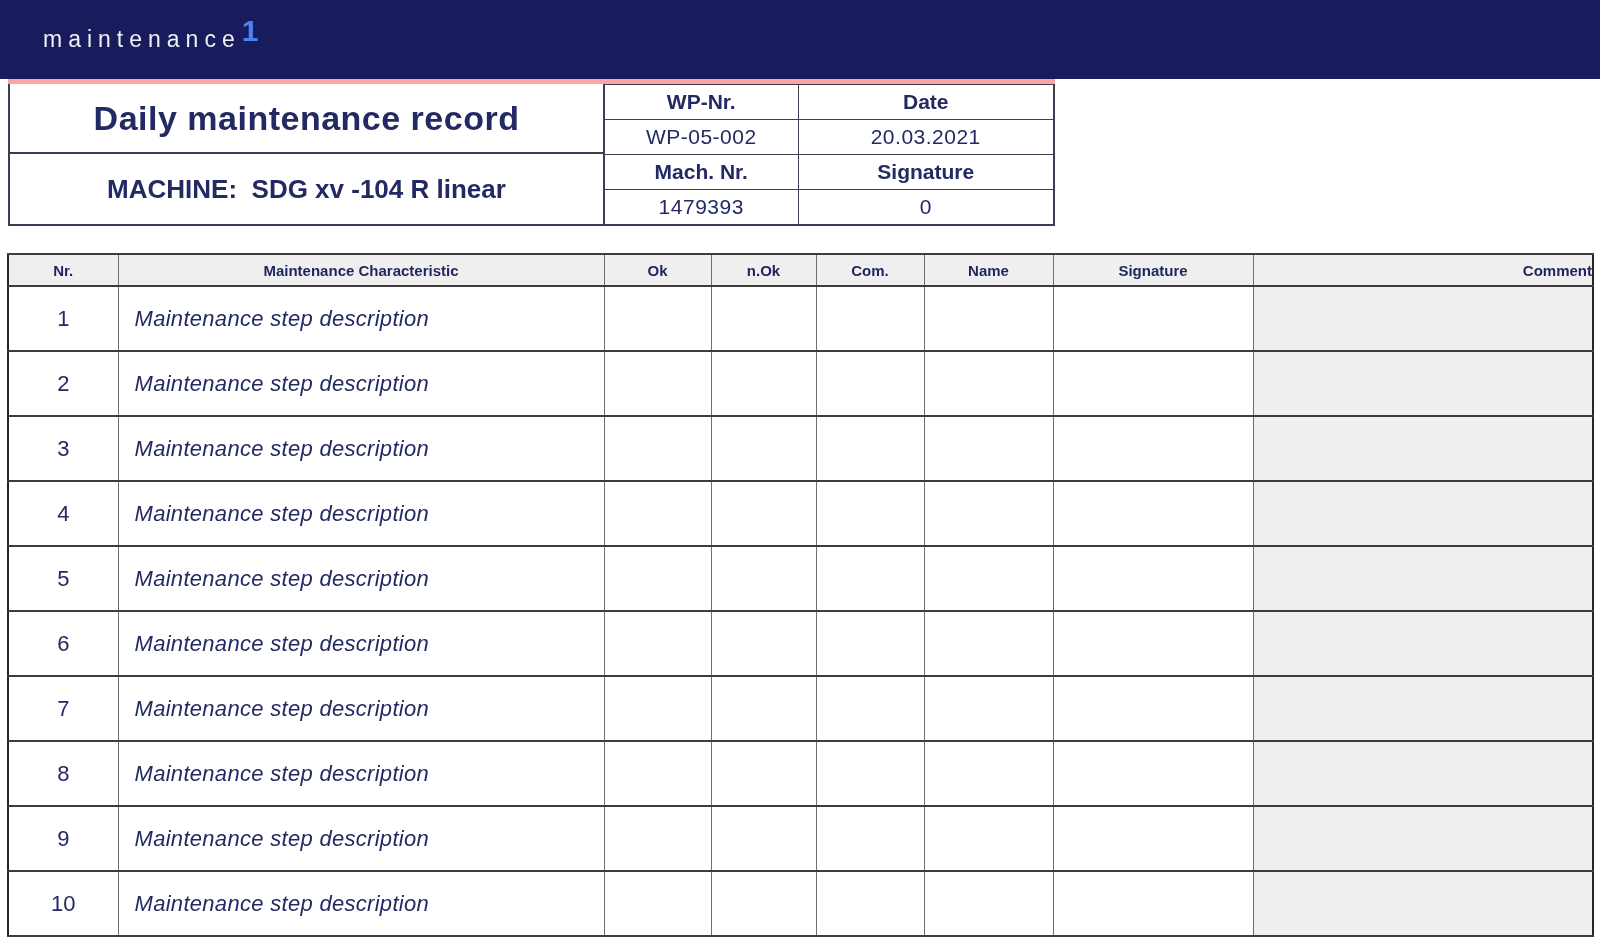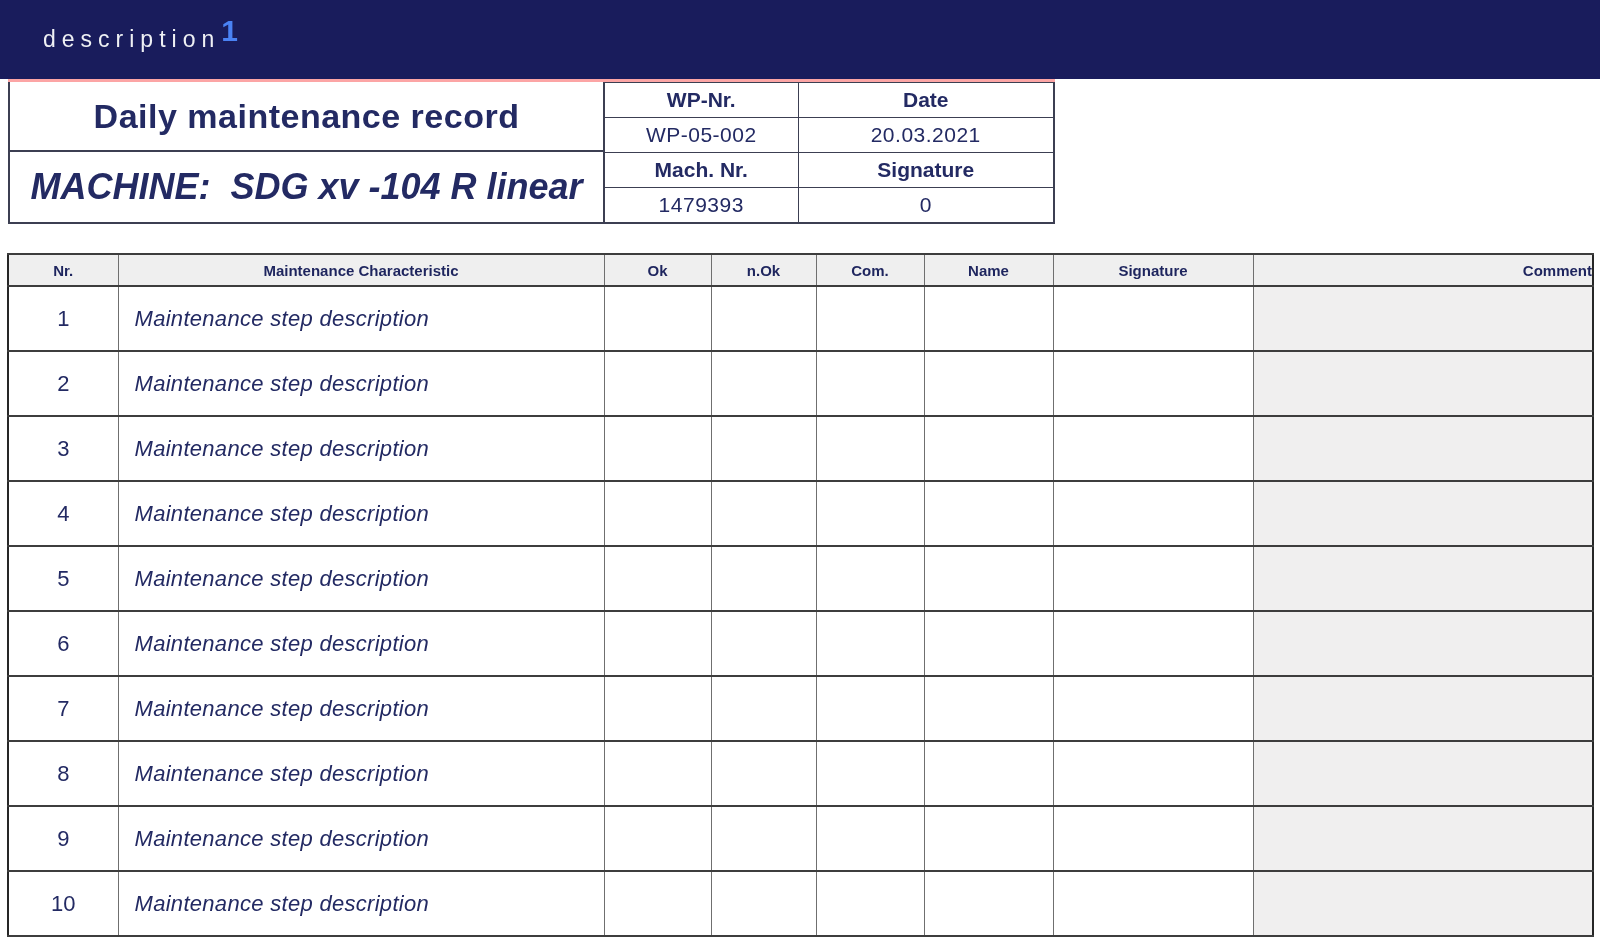--- a/index.html
+++ b/index.html
@@ -33,35 +33,35 @@
     font-weight: 600;
     position: relative;
     top: -9px;
     margin-left: 1px;
   }
 
   
   .header-block {
     position: absolute; left: 8px; top: 79px;
     display: flex;
-    border-top: 3px solid #fca5a5;
+    border-top: 5px solid #fca5a5;
   }
   .title-block {
     width: 595px;
     border-left: 2px solid #3c3f52;
     border-bottom: 2px solid #3c3f52;
   }
   .title-cell {
     height: 70px;
     display: flex; align-items: center; justify-content: center;
     border-bottom: 2px solid #3c3f52;
   }
   .title-cell:last-child { border-bottom: none; }
   .doc-title { font-size: 34px; font-weight: 700; letter-spacing: 0.5px; }
-  .machine-line { font-size: 36px; font-weight: 700; white-space: pre; font-style: italic; }
+  .machine-line { font-size: 26px; font-weight: 700; white-space: pre; }
 
   .info-table {
     width: 450px;
     border-collapse: collapse;
     table-layout: fixed;
     border: 2px solid #3c3f52;
     border-top: none;
   }
   .info-table td {
     border: 1.5px solid #3c3f52;
@@ -120,21 +120,21 @@
   .w-com { width: 108px; }
   .w-name{ width: 129px; }
   .w-sig { width: 200px; }
   .w-cmt { width: 340px; }
 </style>
 </head>
 <body>
 
 <div class="banner">
   <div class="logo">
-    <span class="logo-text">description</span>
+    <span class="logo-text">maintenance</span>
     <span class="logo-sup">1</span>
   </div>
 </div>
 
 <div class="header-block">
   <div class="title-block">
     <div class="title-cell">
       <span class="doc-title">Daily maintenance record</span>
     </div>
     <div class="title-cell">

